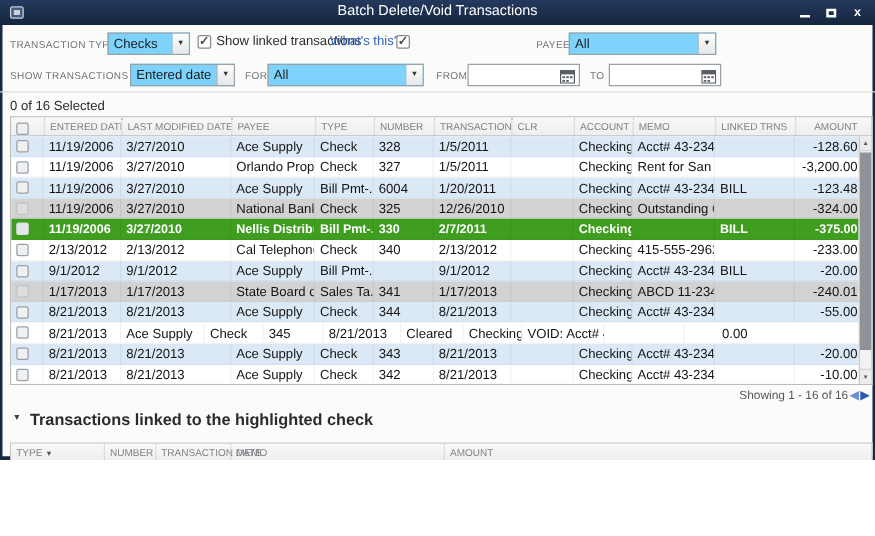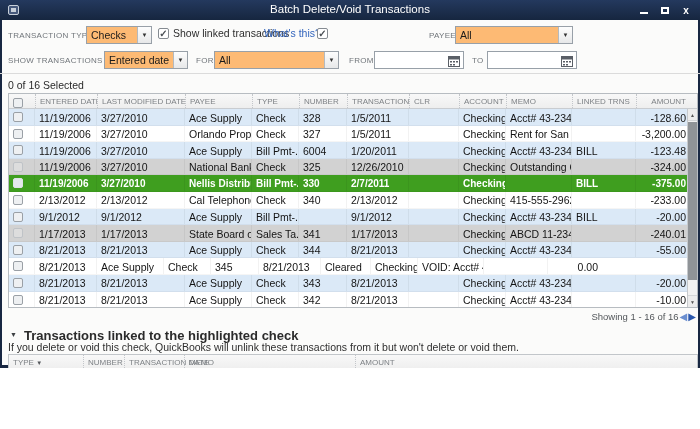--- a/index.html
+++ b/index.html
@@ -19,21 +19,21 @@
   .ctl-min i { display:block; width:8px; height:2px; background:#fff; margin-top:5px; }
   .ctl-max i { display:block; width:8px; height:7px; border:2px solid #fff; }
   .ctl-close { color:#fff; font-size:10px; font-weight:bold; }
 
   .inner { position:absolute; left:2px; top:20px; right:2px; bottom:3px; background:#fbfbfa; }
 
   
   .flabel { position:absolute; font-size:8px; letter-spacing:.3px; color:#70757a; }
   .clabel { position:absolute; font-size:10.5px; color:#2d2d2d; }
   .link { position:absolute; font-size:10.5px; color:#3365bd; cursor:pointer; }
-  .dd { position:absolute; height:18px; background:#fdba74; border:1px solid #98a0a8; }
+  .dd { position:absolute; height:18px; background:#7dd3fc; border:1px solid #98a0a8; }
   .dd .txt { position:absolute; left:4px; top:2px; right:15px; font-size:10.5px; color:#1a1a1a; white-space:nowrap; overflow:hidden; }
   .dd .arr { position:absolute; right:0; top:0; bottom:0; width:14px; border-left:1px solid #b4bac0;
     background:linear-gradient(#fdfdfd,#e7e8e9); color:#333; font-size:6px; display:flex; align-items:center; justify-content:center; }
   .datein { position:absolute; height:18px; background:#fff; border:1px solid #98a0a8; }
   .datein svg { position:absolute; right:3px; top:3px; }
   .cbx { position:absolute; width:11px; height:11px; background:#fff; border:1px solid #858b91; border-radius:2px;
     font-size:10px; line-height:9px; text-align:center; color:#4a4f54; font-weight:bold; }
   .divider { position:absolute; left:0; width:700px; height:1px; background:#dbdbdb; }
 
   .selstatus { position:absolute; left:8px; top:79px; font-size:10.5px; color:#2b2b2b; }
@@ -368,21 +368,20 @@
   </div>
 
   <div class="paging">
     <span>Showing 1 - 16 of 16</span>
     <span class="pgarrow prev">◀</span>
     <span class="pgarrow next">▶</span>
   </div>
 
   <span class="collapse">▼</span>
   <span class="heading">Transactions linked to the highlighted check</span>
-  <span class="desc">If you delete or void this check, QuickBooks will unlink these transactions from it but won't delete or void them.</span>
 
   <div class="subtable">
     <div class="sthead">
       <div class="shcell s0"><span>TYPE</span> <span class="sortarr">▼</span></div>
       <div class="shcell s1"><span>NUMBER</span></div>
       <div class="shcell s2"><span>TRANSACTION DATE</span></div>
       <div class="shcell s3"><span>MEMO</span></div>
       <div class="shcell s4"><span>AMOUNT</span></div>
     </div>
     <div class="strow">

